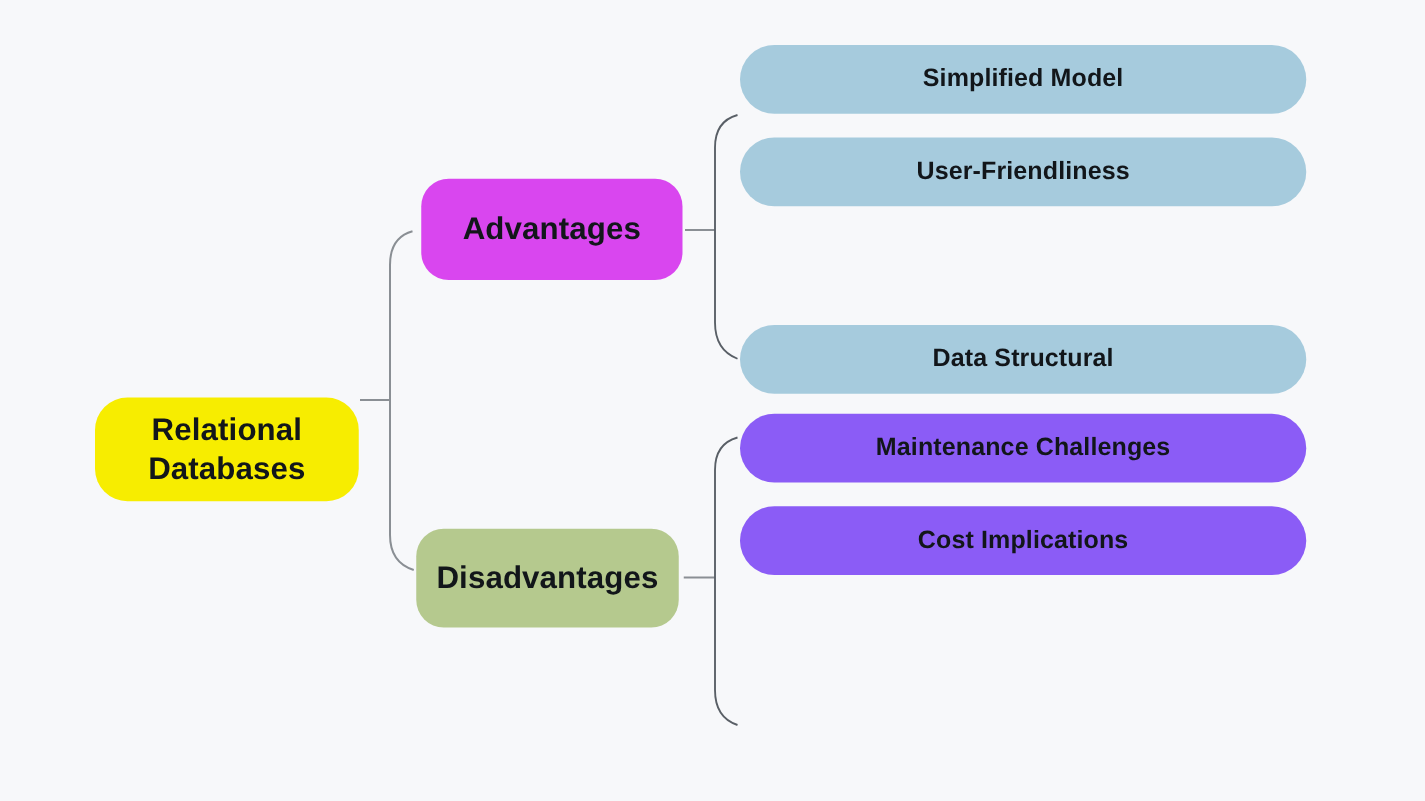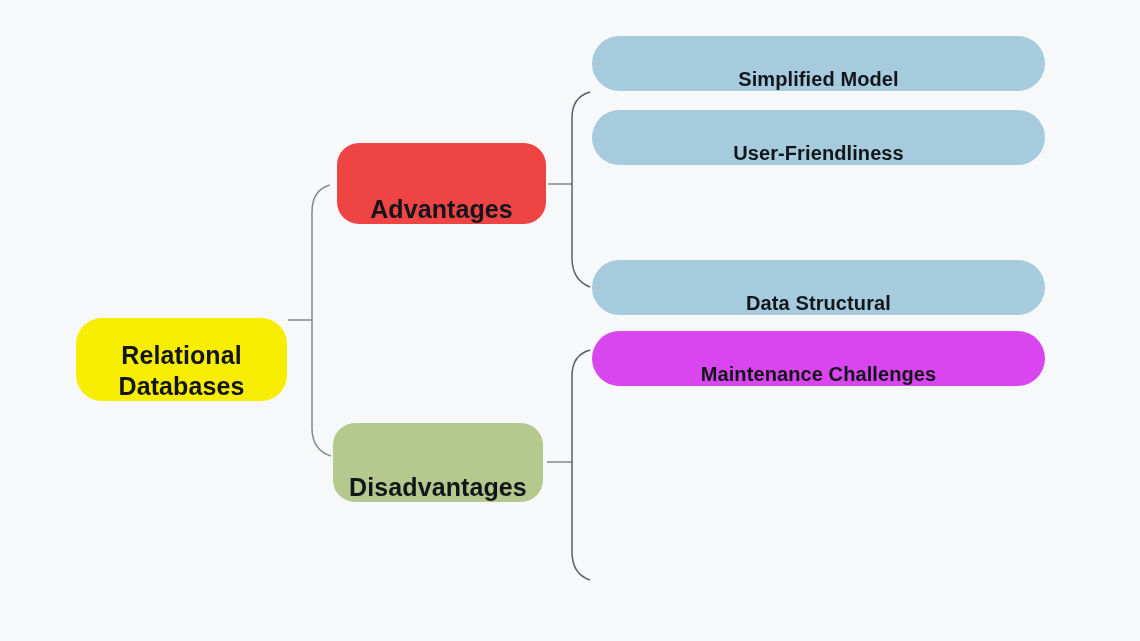--- a/index.html
+++ b/index.html
@@ -22,21 +22,21 @@
     position: absolute;
     left: 0;
     top: 0;
     width: 1140px;
     height: 641px;
     pointer-events: none;
   }
   .node {
     position: absolute;
     display: flex;
-    align-items: flex-end;
+    align-items: center;
     justify-content: center;
     text-align: center;
     color: #12161a;
     font-weight: bold;
     letter-spacing: 0.1px;
     box-sizing: border-box;
     line-height: 1.22;
   }
   
   #root-node {
@@ -56,39 +56,39 @@
   
   .branch-node {
     font-size: 25px;
     border-radius: 22px;
   }
   #branch-advantages {
     left: 337px;
     top: 143px;
     width: 209px;
     height: 81px;
-    background: #ef4444;
+    background: #d946ef;
   }
   #branch-disadvantages {
     left: 333px;
     top: 423px;
     width: 210px;
     height: 79px;
     background: #b5c98e;
   }
   
   .leaf-node {
     left: 592px;
     width: 453px;
     height: 55px;
     border-radius: 28px;
     font-size: 20px;
   }
   .leaf-blue { background: #a6cbdd; }
-  .leaf-green { background: #d946ef; }
+  .leaf-green { background: #8b5cf6; }
 </style>
 </head>
 <body>
 
 <div id="diagram">
 
   <svg id="connectors" viewBox="0 0 1140 641" width="1140" height="641" fill="none">
 
     <path d="M288 320 H 312" stroke="#8a8f94" stroke-width="1.6"></path>
 
@@ -122,14 +122,17 @@
   <div class="node leaf-node leaf-blue" style="top:110px">
     <span>User-Friendliness</span>
   </div>
   <div class="node leaf-node leaf-blue" style="top:260px">
     <span>Data Structural</span>
   </div>
 
   <div class="node leaf-node leaf-green" style="top:331px">
     <span>Maintenance Challenges</span>
   </div>
+  <div class="node leaf-node leaf-green" style="top:405px">
+    <span>Cost Implications</span>
+  </div>
 
 </div>
 
 </body></html>

